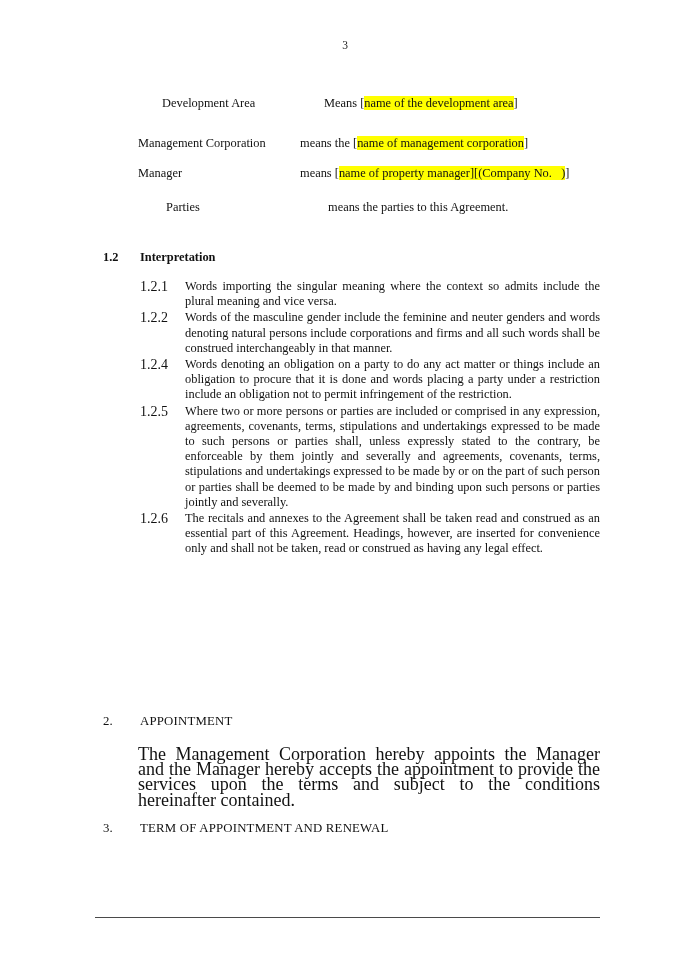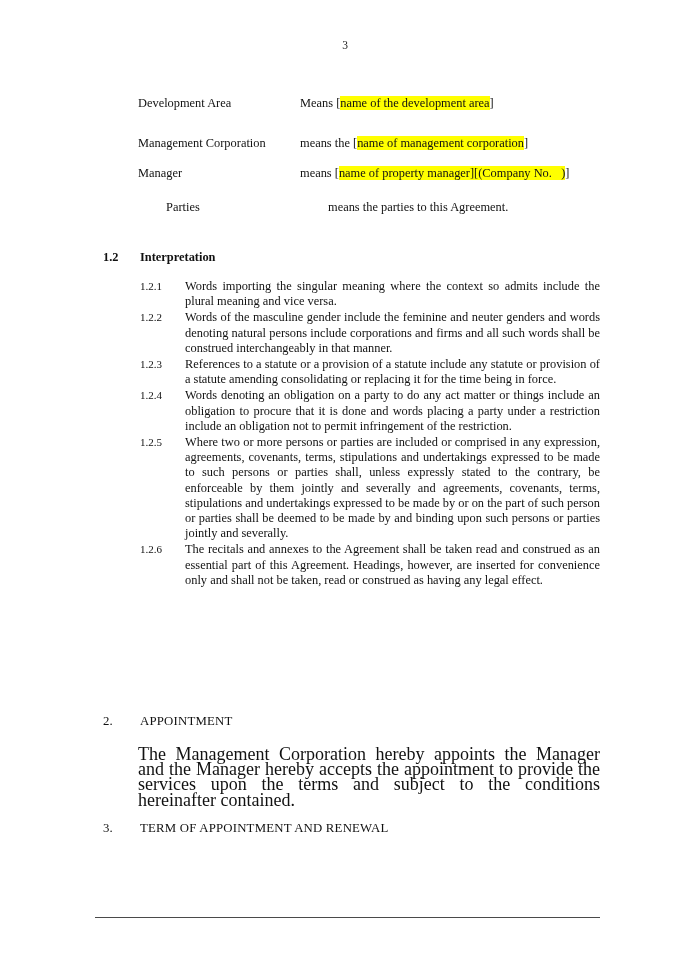--- a/index.html
+++ b/index.html
@@ -34,21 +34,21 @@
   .definitions {
     position: absolute;
     top: 96px;
     left: 138px;
     width: 462px;
   }
   .def-row {
     position: relative;
     min-height: 14px;
   }
-  .def-row.r0 { margin-top: 0px; }
+  .def-row.r0 { margin-top: 0px; margin-left: 24px; }
   .def-row.r1 { margin-top: 22px; }
   .def-row.r2 { margin-top: 12px; }
   .def-row.r3 { margin-top: 16px; margin-left: 28px; }
 
   .def-term {
     display: inline-block;
     width: 162px;
     vertical-align: top;
     font-size: 12.4px;
     line-height: 15px;
@@ -96,21 +96,21 @@
   }
   .clause + .clause {
     margin-top: 1px;
   }
   .clause .c-num {
     position: absolute;
     left: 0;
     top: 0;
     width: 42px;
     text-align: left;
-    font-size: 11px;
+    font-size: 14px;
     line-height: 15.2px;
   }
   .clause .c-body {
     display: block;
   }
 
   
   .section-heading {
     position: absolute;
     left: 103px;
@@ -182,24 +182,20 @@
     <div class="clause">
       <span class="c-num">1.2.1</span>
       <span class="c-body">Words importing the singular meaning where the context so admits include the plural meaning and vice versa.</span>
     </div>
 
     <div class="clause">
       <span class="c-num">1.2.2</span>
       <span class="c-body">Words of the masculine gender include the feminine and neuter genders and words denoting natural persons include corporations and firms and all such words shall be construed interchangeably in that manner.</span>
     </div>
 
-    <div class="clause">
-      <span class="c-num">1.2.3</span>
-      <span class="c-body">References to a statute or a provision of a statute include any statute or provision of a statute amending consolidating or replacing it for the time being in force.</span>
-    </div>
 
     <div class="clause">
       <span class="c-num">1.2.4</span>
       <span class="c-body">Words denoting an obligation on a party to do any act matter or things include an obligation to procure that it is done and words placing a party under a restriction include an obligation not to permit infringement of the restriction.</span>
     </div>
 
     <div class="clause">
       <span class="c-num">1.2.5</span>
       <span class="c-body">Where two or more persons or parties are included or comprised in any expression, agreements, covenants, terms, stipulations and undertakings expressed to be made to such persons or parties shall, unless expressly stated to the contrary, be enforceable by them jointly and severally and agreements, covenants, terms, stipulations and undertakings expressed to be made by or on the part of such person or parties shall be deemed to be made by and binding upon such persons or parties jointly and severally.</span>
     </div>

